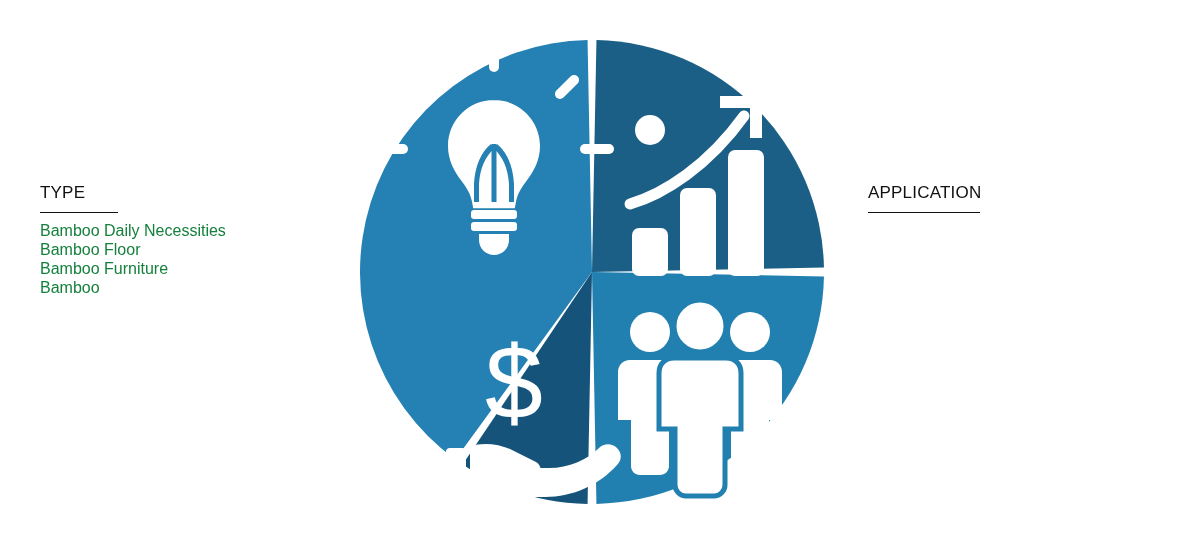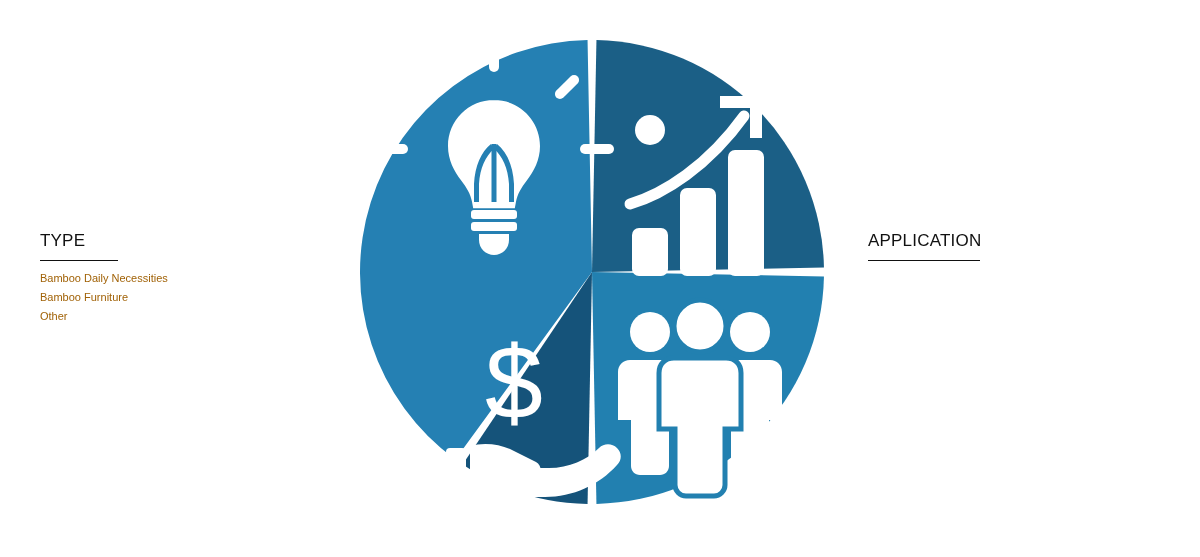--- a/index.html
+++ b/index.html
@@ -18,40 +18,39 @@
   #stage {
     position: relative;
     width: 1200px;
     height: 557px;
   }
 
   
   .legend-block {
     position: absolute;
     color: #1a1a1a;
-    margin-top: 48px;
   }
   .legend-title {
     font-size: 17px;
     letter-spacing: 0.2px;
     line-height: 20px;
     font-weight: 400;
     color: #111111;
     white-space: nowrap;
   }
   .legend-rule {
     height: 0;
     border-top: 1.5px solid #111111;
     margin-top: 9px;
     margin-bottom: 8px;
   }
   .legend-items {
-    font-size: 11px;
+    font-size: 16px;
     line-height: 19px;
-    color: #a16207;
+    color: #15803d;
   }
   .legend-items div {
     white-space: nowrap;
   }
 
   #type-block {
     left: 40px;
     top: 183px;
   }
   #type-block .legend-rule { width: 78px; }
@@ -79,22 +78,23 @@
 </head>
 <body>
 
 <div id="stage">
 
   <div class="legend-block" id="type-block">
     <div class="legend-title">TYPE</div>
     <div class="legend-rule"></div>
     <div class="legend-items">
       <div>Bamboo Daily Necessities</div>
+      <div>Bamboo Floor</div>
       <div>Bamboo Furniture</div>
-      <div>Other</div>
+      <div>Bamboo</div>
     </div>
   </div>
 
   <div class="legend-block" id="application-block">
     <div class="legend-title">APPLICATION</div>
     <div class="legend-rule"></div>
   </div>
 
   <div id="pie-wrap">
     <svg id="pie-svg" viewBox="0 0 468 468" xmlns="http://www.w3.org/2000/svg">

